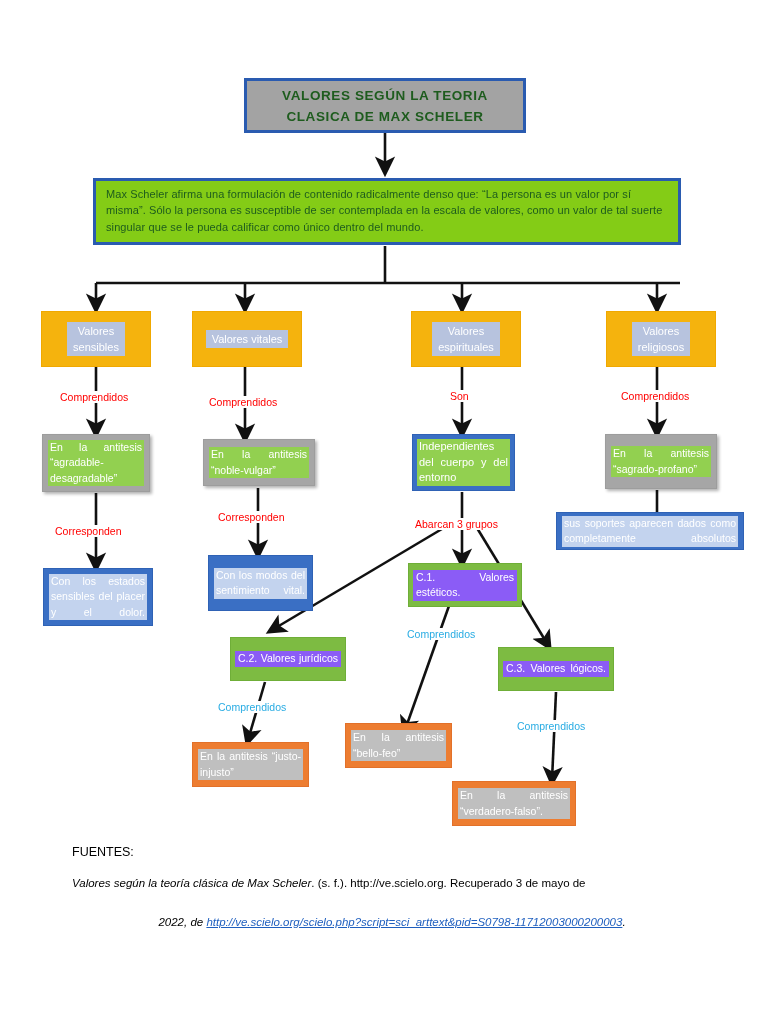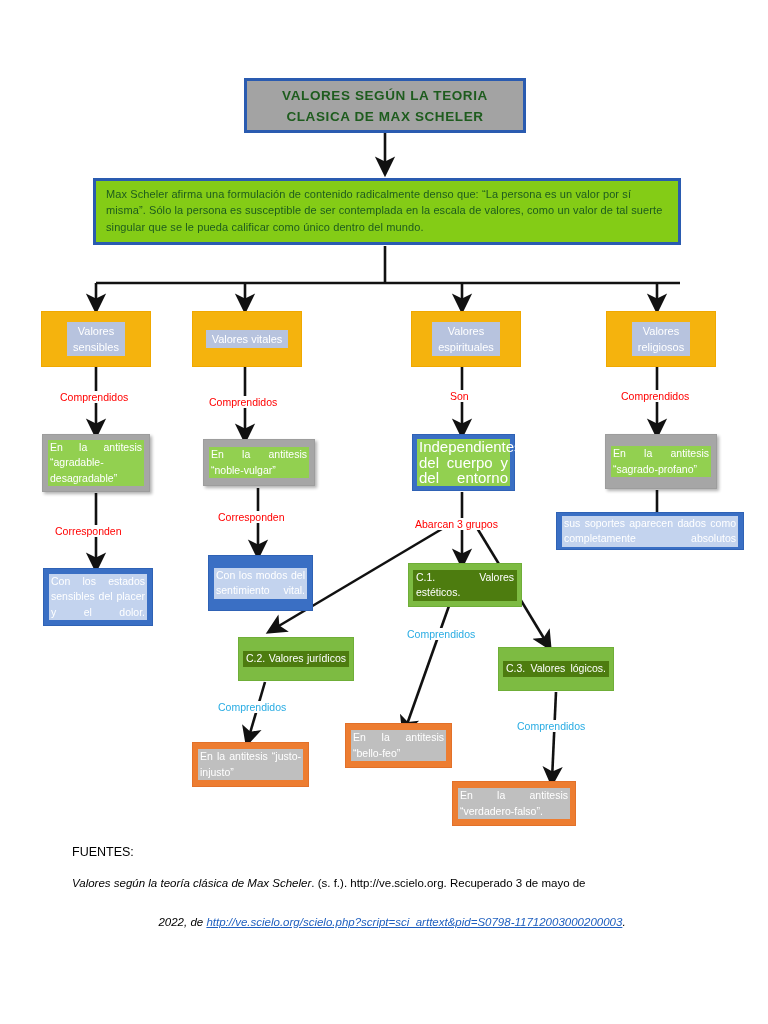--- a/index.html
+++ b/index.html
@@ -57,41 +57,41 @@
     background:#92d050; color:#ffffff; font-size:10.5px; line-height:15.5px;
     text-align:justify; text-align-last:justify; padding:0 2px; width:100%;
   }
 
   
   .blue-green {
     background:#3a6fc4; border:1px solid #2f62b5;
     display:flex; align-items:center; padding:3px 4px;
   }
   .blue-green .inner {
-    background:#92d050; color:#ffffff; font-size:15px; line-height:15.5px;
+    background:#92d050; color:#ffffff; font-size:11px; line-height:15.5px;
     text-align:justify; text-align-last:justify; padding:0 2px; width:100%;
   }
 
   
   .blue-pale {
     background:#3a6fc4; border:1px solid #2f62b5;
     display:flex; align-items:center; padding:4px 5px;justify-content:center;
   }
   .blue-pale .inner {
     background:#c3d3ee; color:#ffffff; font-size:10.5px; line-height:15.5px;
     text-align:justify; text-align-last:justify; padding:0 2px; width:100%;
   }
 
   
   .green-purple {
     background:#7dbb42; border:1px solid #6fae38;
     display:flex; align-items:center; padding:3px 4px;
   }
   .green-purple .inner {
-    background:#4d7c0f; color:#ffffff; font-size:10.5px; line-height:15.5px;
+    background:#8b5cf6; color:#ffffff; font-size:10.5px; line-height:15.5px;
     text-align:justify; text-align-last:justify; padding:0 3px; width:100%;
   }
 
   
   .orange-gray {
     background:#ed7d31; border:1px solid #e2712a;
     display:flex; align-items:center; padding:4px 5px;
   }
   .orange-gray .inner {
     background:#bfbfbf; color:#ffffff; font-size:10.5px; line-height:15.5px;
@@ -222,21 +222,21 @@
   </div>
 
   <div class="node blue-pale" style="left:556px; top:512px; width:188px; height:38px;">
     <div class="inner">sus soportes aparecen dados como completamente absolutos</div>
   </div>
 
   <div class="node green-purple" style="left:408px; top:563px; width:114px; height:44px;">
     <div class="inner">C.1. Valores estéticos.</div>
   </div>
 
-  <div class="node green-purple" style="left:230px; top:637px; width:116px; height:44px;margin-left:8px;">
+  <div class="node green-purple" style="left:230px; top:637px; width:116px; height:44px;">
     <div class="inner">C.2. Valores jurídicos</div>
   </div>
 
   <div class="node green-purple" style="left:498px; top:647px; width:116px; height:44px;">
     <div class="inner">C.3. Valores lógicos.</div>
   </div>
 
   <div class="node orange-gray" style="left:192px; top:742px; width:117px; height:45px;">
     <div class="inner">En la antitesis “justo-injusto”</div>
   </div>

